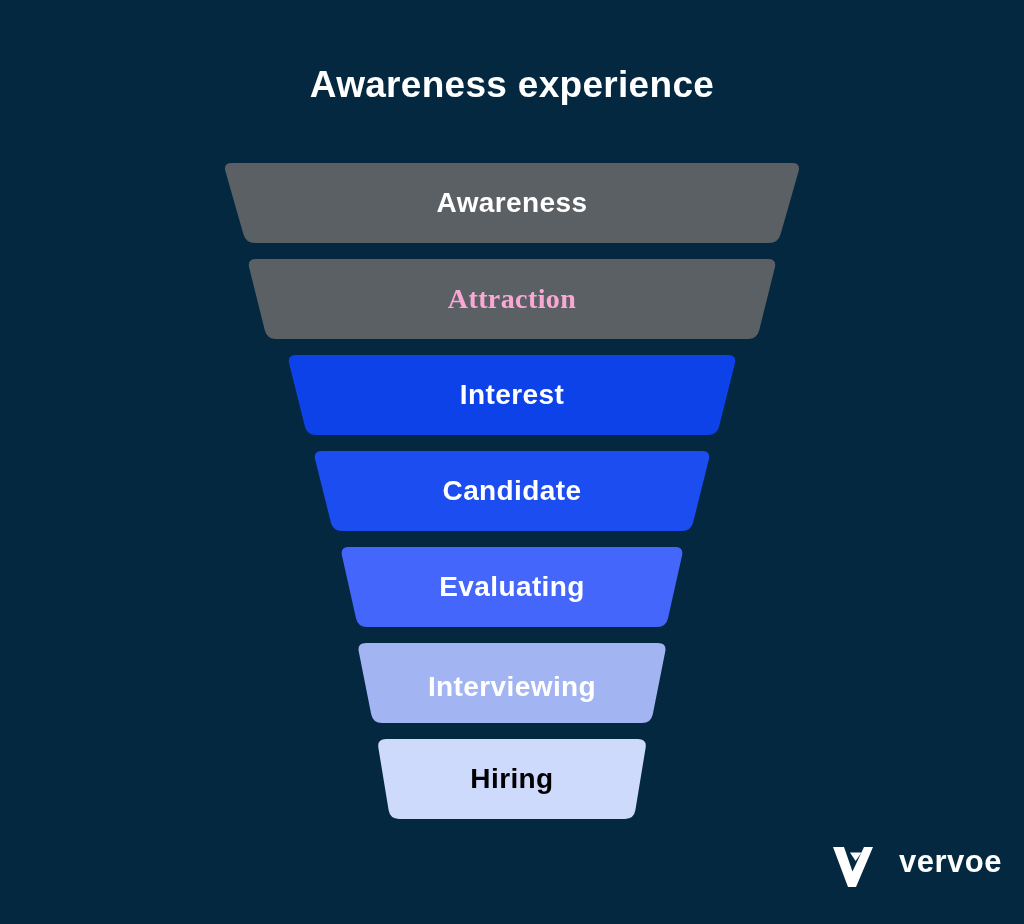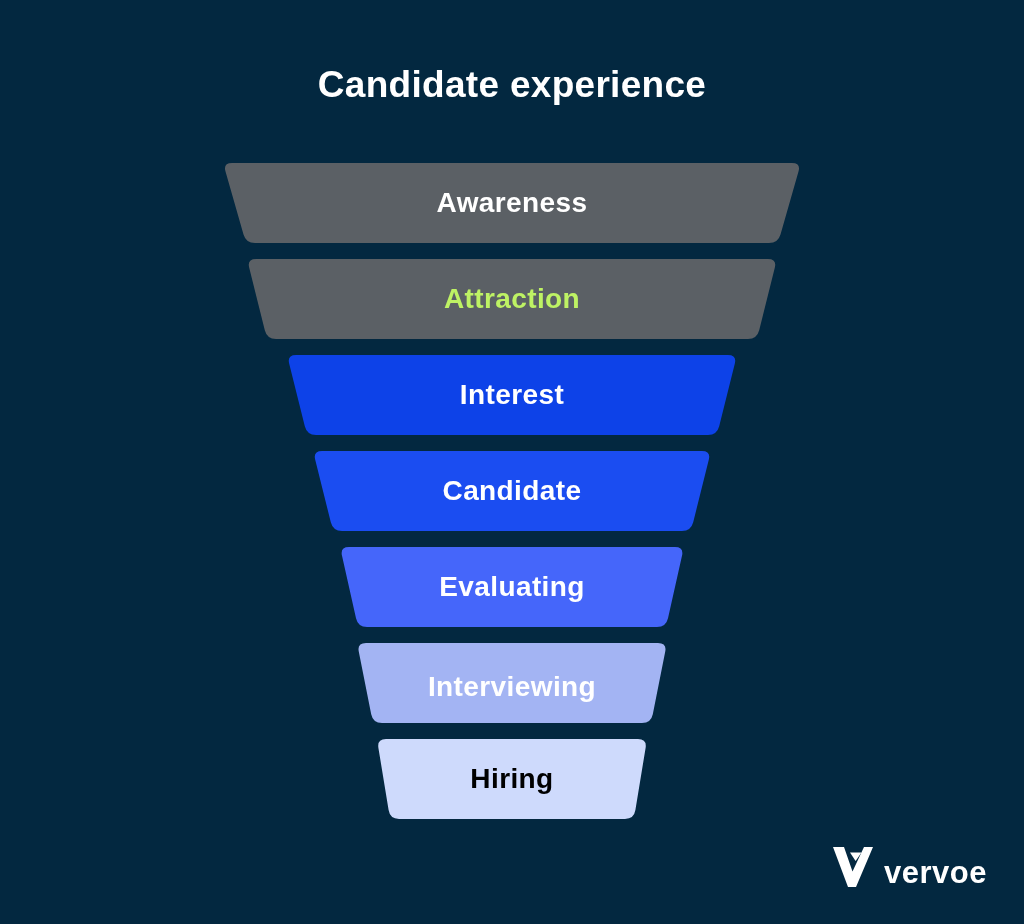--- a/index.html
+++ b/index.html
@@ -15,38 +15,38 @@
   .funnel{position:absolute;left:0;top:0;width:928px;height:924px;}
   .stage{
     position:absolute;left:0;width:1024px;
     display:flex;align-items:center;justify-content:center;
   }
   .stage-label{
     font-size:28px;font-weight:800;letter-spacing:.4px;
   }
   .brand{
     position:absolute;left:833px;top:846px;
-    display:flex;align-items:flex-end;gap:11px;
+    display:flex;align-items:flex-start;gap:26px;
   }
   .brand-mark{display:block;}
   .brand-text{
     font-size:31px;font-weight:800;letter-spacing:.5px;line-height:1;
   }
 </style>
 </head>
 <body style="background: rgb(3, 40, 64);">
 
-<h1 class="page-title" style="color: rgb(255, 255, 255);">Candidate experience</h1>
+<h1 class="page-title" style="color: rgb(255, 255, 255);">Awareness experience</h1>
 
 <div class="funnel">
   <div class="stage" style="top: 163px; height: 80px; background: rgb(91, 96, 101); clip-path: path(&quot;M 225.5 8.6 Q 223 0 232 0 L 792 0 Q 801 0 798.5 8.6 L 780.5 71.4 Q 778 80 769 80 L 255 80 Q 246 80 243.5 71.4 Z&quot;);">
     <span class="stage-label" style="color: rgb(255, 255, 255);">Awareness</span>
   </div>
   <div class="stage" style="top: 259px; height: 80px; background: rgb(91, 96, 101); clip-path: path(&quot;M 249.2 8.7 Q 247 0 256 0 L 768 0 Q 777 0 774.8 8.7 L 759.2 71.3 Q 757 80 748 80 L 276 80 Q 267 80 264.8 71.3 Z&quot;);">
-    <span class="stage-label" style="color: #bef264;">Attraction</span>
+    <span class="stage-label" style="color: #f9a8d4; font-family: Liberation Serif, serif;">Attraction</span>
   </div>
   <div class="stage" style="top: 355px; height: 80px; background: rgb(13, 66, 232); clip-path: path(&quot;M 289.2 8.7 Q 287 0 296 0 L 728 0 Q 737 0 734.8 8.7 L 719.2 71.3 Q 717 80 708 80 L 316 80 Q 307 80 304.8 71.3 Z&quot;);">
     <span class="stage-label" style="color: rgb(255, 255, 255);">Interest</span>
   </div>
   <div class="stage" style="top: 451px; height: 80px; background: rgb(27, 77, 241); clip-path: path(&quot;M 315.2 8.7 Q 313 0 322 0 L 702 0 Q 711 0 708.8 8.7 L 693.2 71.3 Q 691 80 682 80 L 342 80 Q 333 80 330.8 71.3 Z&quot;);">
     <span class="stage-label" style="color: rgb(255, 255, 255);">Candidate</span>
   </div>
   <div class="stage" style="top: 547px; height: 80px; background: rgb(69, 102, 250); clip-path: path(&quot;M 342 8.8 Q 340 0 349 0 L 675 0 Q 684 0 682 8.8 L 668 71.2 Q 666 80 657 80 L 367 80 Q 358 80 356 71.2 Z&quot;);">
     <span class="stage-label" style="color: rgb(255, 255, 255);">Evaluating</span>
   </div>

